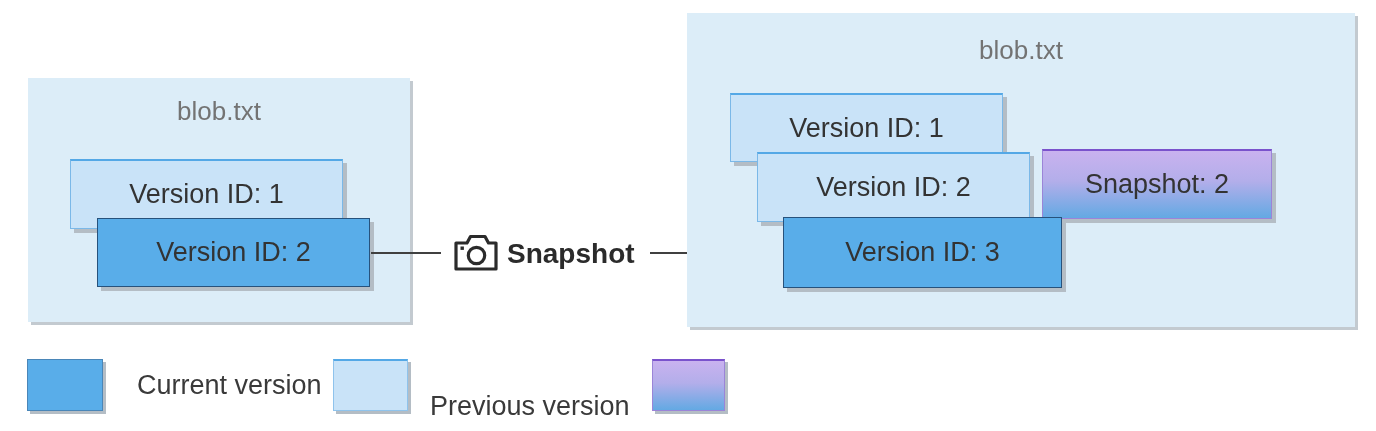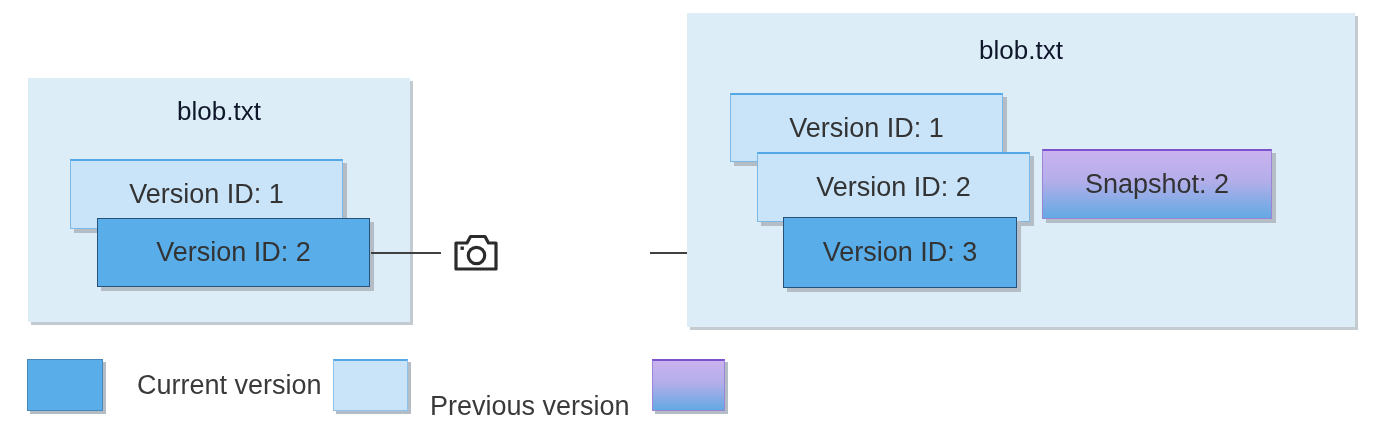--- a/index.html
+++ b/index.html
@@ -6,21 +6,21 @@
   .stage{
     position:relative;width:1376px;height:431px;background:#ffffff;
     font-family:"Liberation Sans",sans-serif;color:#3a3a3a;overflow:hidden;
   }
   .panel{
     position:absolute;background:#dcedf8;
     box-shadow:3px 3px 0 #c3cad0;
   }
   .panel-title{
     position:absolute;left:0;right:0;text-align:center;
-    font-size:26px;color:#0f172a;
+    font-size:26px;color:#737373;
   }
   .vbox{
     position:absolute;display:flex;align-items:center;justify-content:center;
     font-size:27px;color:#333333;
     box-shadow:4px 4px 0 #b4bdc5;
     box-sizing:border-box;
   }
   .vbox.previous{
     background:#c9e3f8;
     border:1px solid #7ab8e8;
@@ -71,36 +71,37 @@
   <div class="vbox current" style="left:97px;top:218px;width:273px;height:69px;">
     <span>Version ID: 2</span>
   </div>
 
   <div class="hline" style="left:371px;top:252px;width:70px;"></div>
   <svg class="camera" style="left:452px;top:233px;" width="48" height="40" viewBox="0 0 48 40">
     <path d="M4 10 H15 L18.5 3.5 H33 L36.5 10 H44 V36 H4 Z" fill="none" stroke="#2b2b2b" stroke-width="3.2" stroke-linejoin="round"></path>
     <circle cx="24.5" cy="22.5" r="8.2" fill="none" stroke="#2b2b2b" stroke-width="3.2"></circle>
     <rect x="8.5" y="13.5" width="3.4" height="3.4" fill="#2b2b2b"></rect>
   </svg>
+  <div class="connector-label" style="left:507px;top:238px;">Snapshot</div>
   <div class="hline" style="left:650px;top:252px;width:122px;"></div>
   <div class="arrowhead" style="left:770px;top:245px;"></div>
 
   <div class="panel" style="left:687px;top:13px;width:668px;height:314px;">
     <div class="panel-title" style="top:22px;">blob.txt</div>
   </div>
   <div class="vbox previous" style="left:730px;top:93px;width:273px;height:69px;z-index:1;">
     <span>Version ID: 1</span>
   </div>
   <div class="vbox previous" style="left:757px;top:152px;width:273px;height:70px;z-index:2;">
     <span>Version ID: 2</span>
   </div>
   <div class="vbox snapshot" style="left:1042px;top:149px;width:230px;height:70px;z-index:3;">
     <span>Snapshot: 2</span>
   </div>
-  <div class="vbox current" style="left:783px;top:217px;width:234px;height:71px;z-index:4;">
+  <div class="vbox current" style="left:783px;top:217px;width:279px;height:71px;z-index:4;">
     <span>Version ID: 3</span>
   </div>
 
   <div class="legend-swatch current" style="left:27px;top:359px;width:76px;height:52px;"></div>
   <div class="legend-label" style="left:137px;top:359px;">Current version</div>
 
   <div class="legend-swatch previous" style="left:333px;top:359px;width:75px;height:52px;"></div>
   <div class="legend-label" style="left:430px;top:380px;">Previous version</div>
 
   <div class="legend-swatch snapshot" style="left:652px;top:359px;width:73px;height:52px;"></div>

